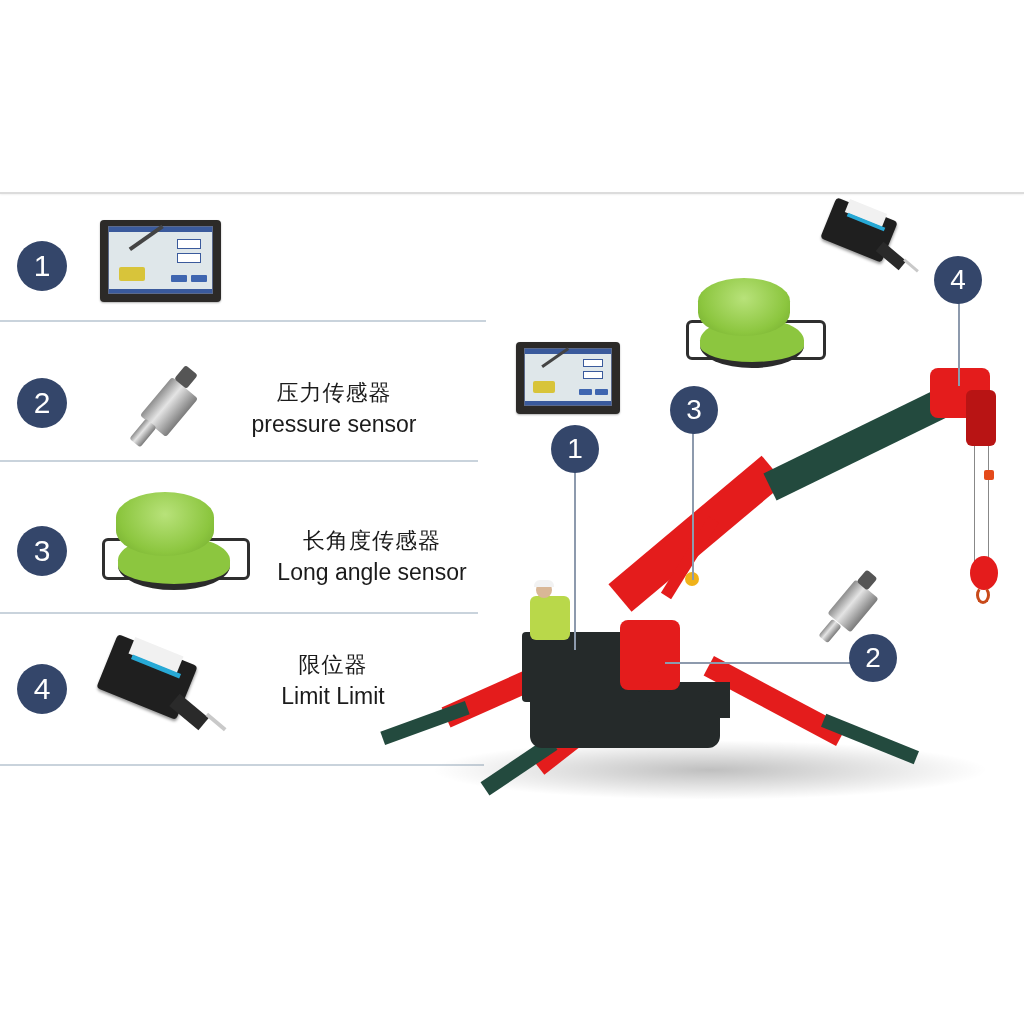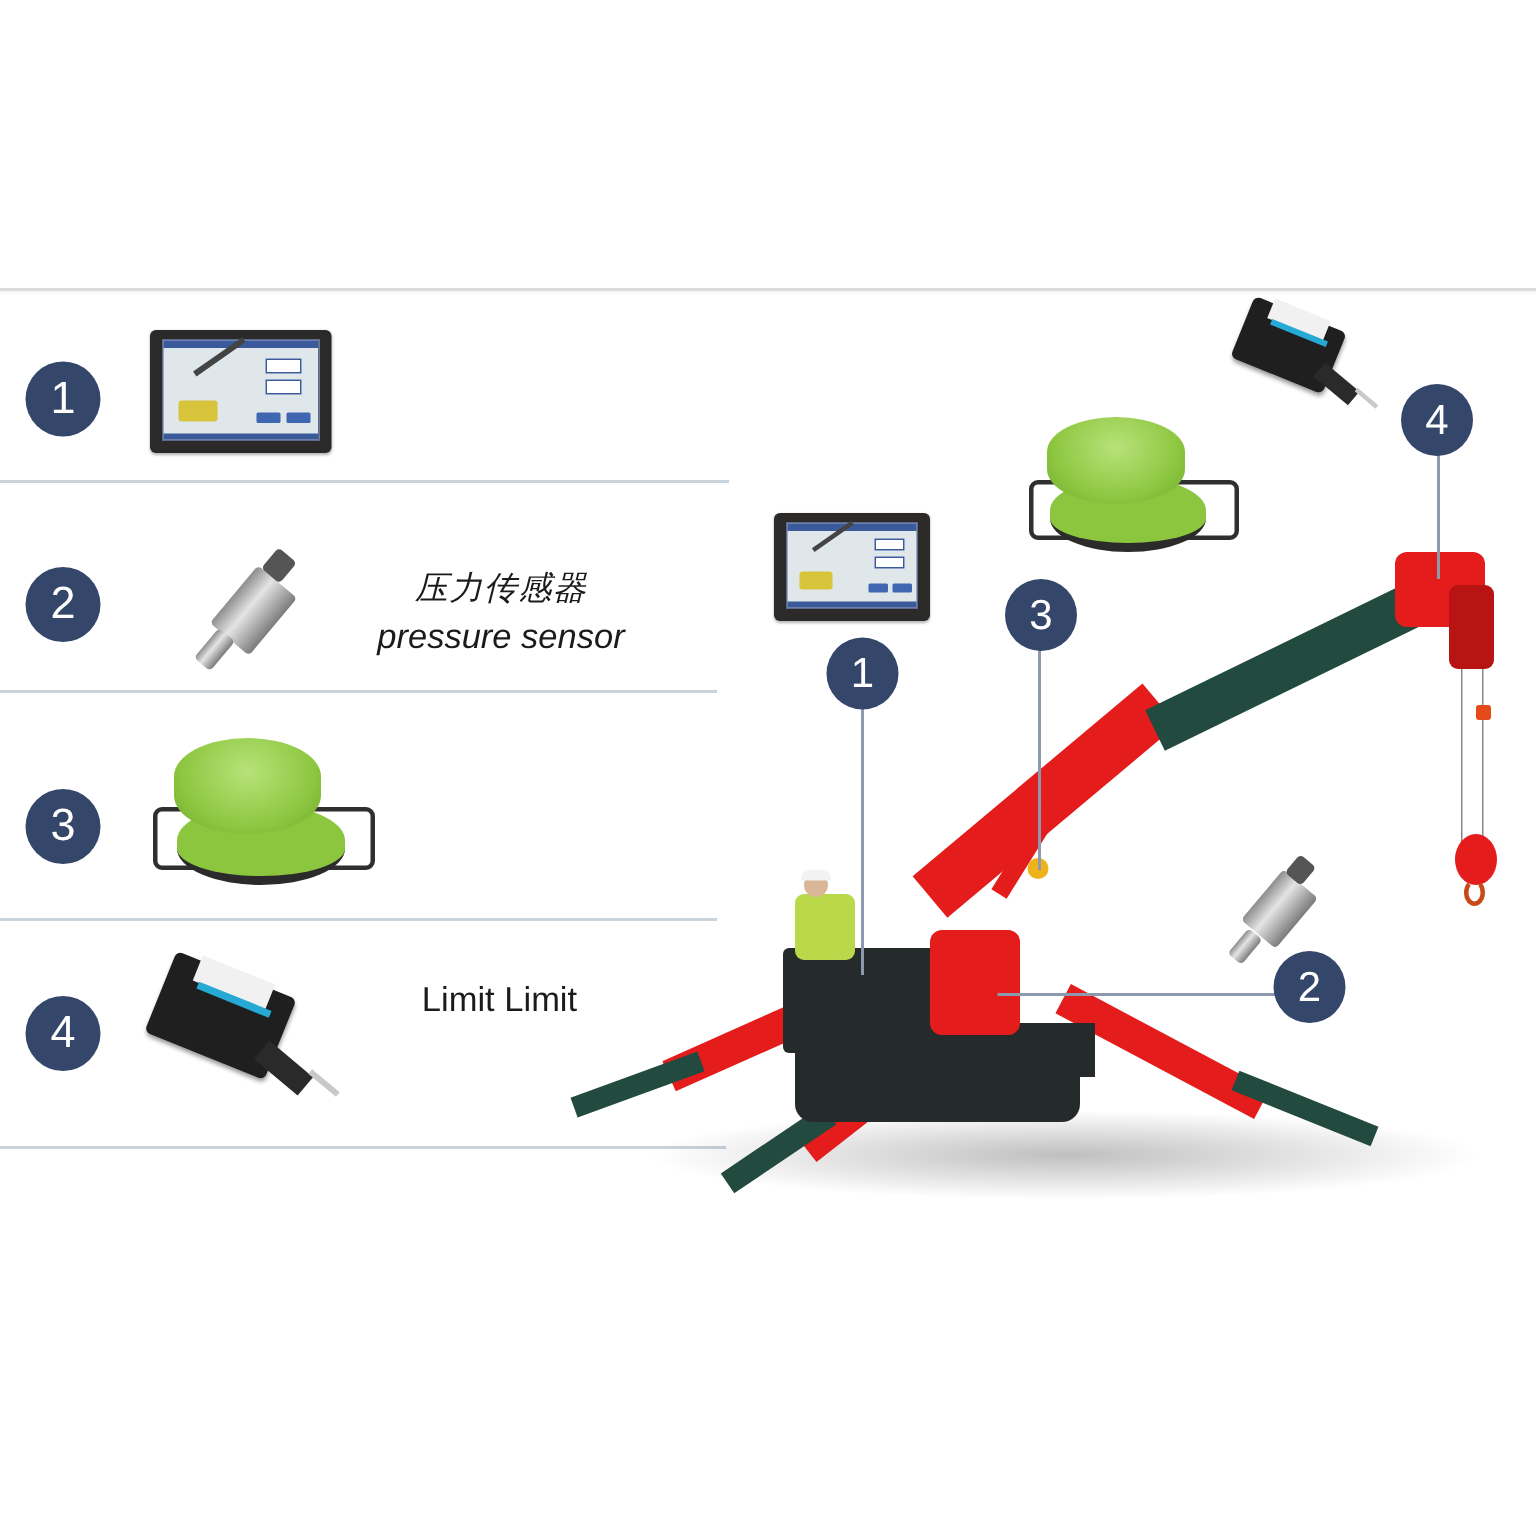--- a/index.html
+++ b/index.html
@@ -83,47 +83,52 @@
     <div class="divider"></div>
   </div>
 
   <div class="legend-row" style="top:128px; height:140px; width:478px;">
     <div class="badge" style="left:17px; top:56px;">2</div>
     <div class="thumb" style="left:130px; top:40px; width:90px; height:90px;">
       <div class="pressure-body" style="left:22px; top:20px; width:34px; height:50px; transform: rotate(40deg);"></div>
       <div class="pressure-body" style="left:48px; top:6px; width:16px; height:18px; transform: rotate(40deg); background:#555;"></div>
       <div class="pressure-body" style="left:6px; top:58px; width:14px; height:26px; transform: rotate(40deg);"></div>
     </div>
-    <div class="label-block" style="left:236px; top:56px; width:196px;font-style:italic;">
+    <div class="label-block" style="left:236px; top:56px; width:196px;">
       <div class="label-cn">压力传感器</div>
       <div class="label-en">pressure sensor</div>
     </div>
     <div class="divider"></div>
   </div>
 
   <div class="legend-row" style="top:268px; height:152px; width:478px;">
     <div class="badge" style="left:17px; top:64px;">3</div>
     <div class="thumb" style="left:96px; top:24px; width:158px; height:120px;">
       <div class="drum-frame" style="left:6px; top:52px; width:148px; height:42px;"></div>
       <div class="drum-base" style="left:22px; top:50px; width:112px; height:54px;"></div>
       <div class="drum-top" style="left:20px; top:6px; width:98px; height:64px;"></div>
+    </div>
+    <div class="label-block" style="left:266px; top:64px; width:212px;">
+      <div class="label-cn">长角度传感器</div>
+      <div class="label-en">Long angle sensor</div>
     </div>
     <div class="divider"></div>
   </div>
 
   <div class="legend-row" style="top:420px; height:152px; width:484px;">
     <div class="badge" style="left:17px; top:50px;">4</div>
     <div class="thumb" style="left:100px; top:20px; width:135px; height:110px;">
       <div class="switch-box" style="left:4px; top:14px; width:86px; height:58px; transform: rotate(22deg);"></div>
       <div class="switch-label" style="left:30px; top:12px; width:52px; height:18px; transform: rotate(22deg);"></div>
       <div class="switch-stripe" style="left:30px; top:30px; width:52px; height:5px; transform: rotate(22deg);"></div>
       <div class="switch-rod" style="left:70px; top:70px; width:38px; height:16px; transform: rotate(40deg);"></div>
       <div class="switch-pin" style="left:104px; top:86px; width:24px; height:4px; transform: rotate(40deg);"></div>
     </div>
     <div class="label-block" style="left:250px; top:36px; width:166px;">
+      <div class="label-cn">限位器</div>
       <div class="label-en">Limit Limit</div>
     </div>
     <div class="divider"></div>
   </div>
 </div>
 
 <div class="thumb indicator" style="left:516px; top:342px; width:104px; height:72px;">
   <div class="screen">
     <div class="bar"></div>
     <div class="truck" style="left:8px; top:32px; width:22px; height:12px;"></div>

